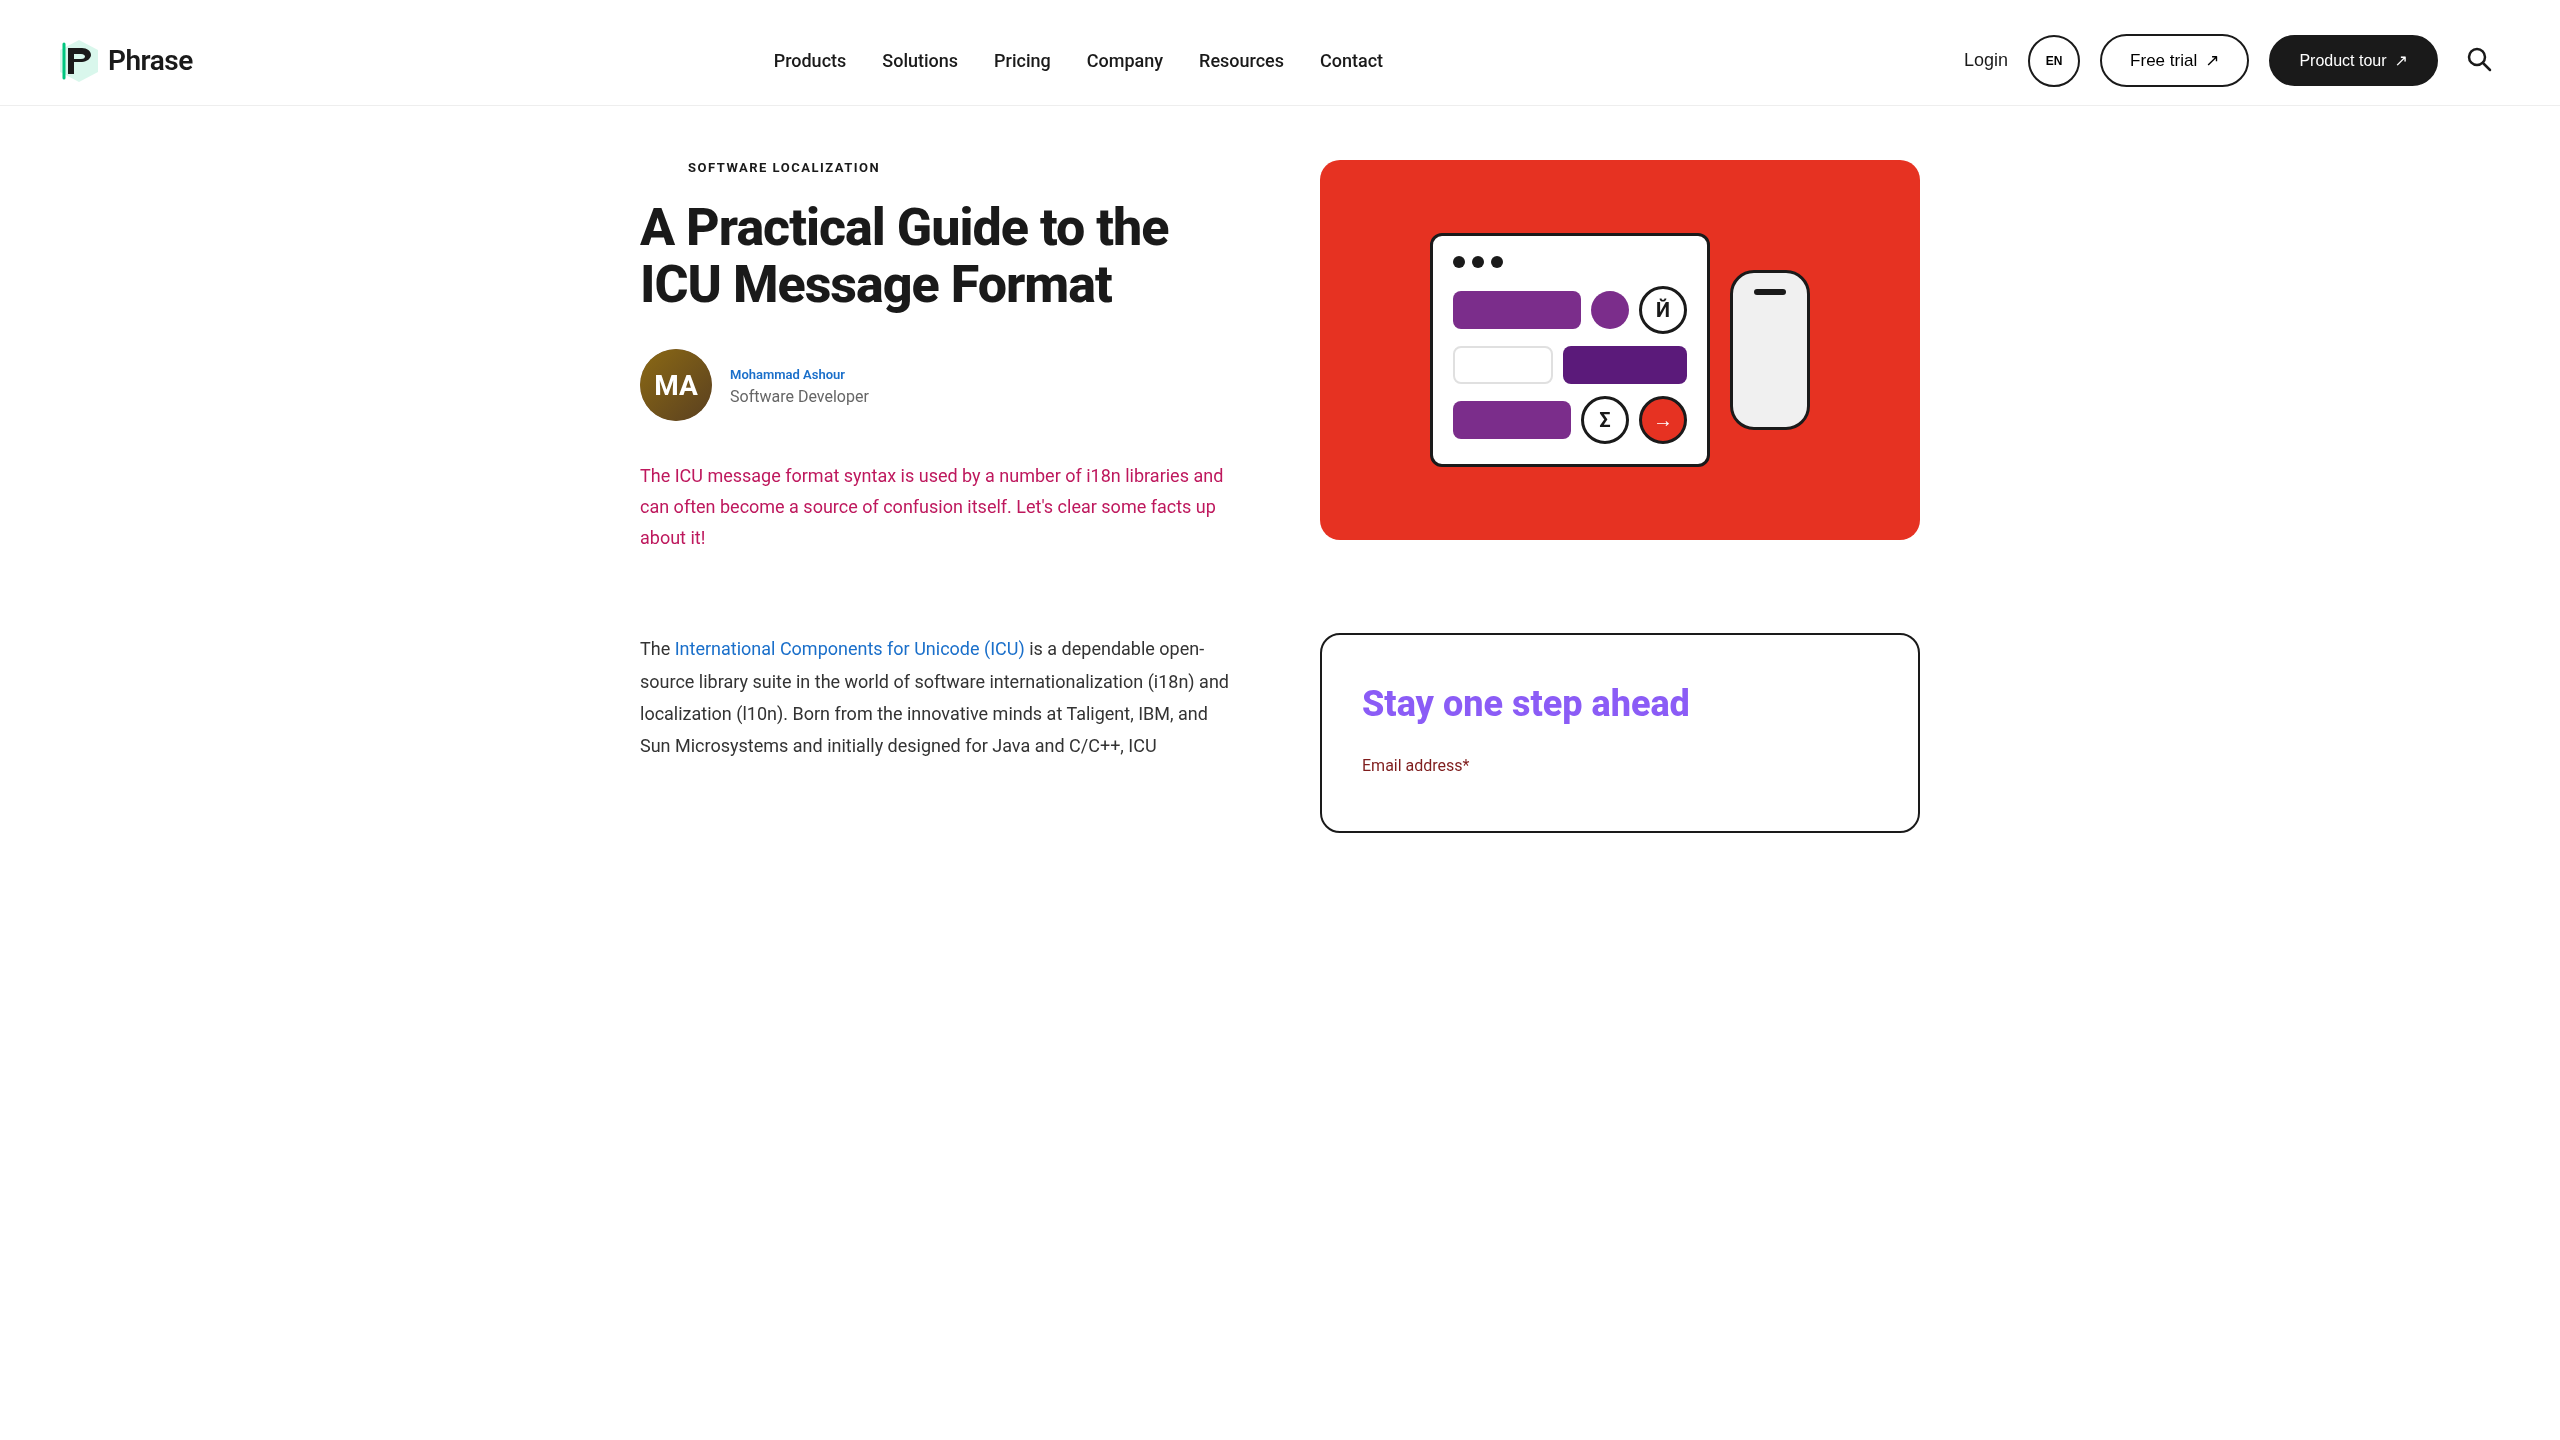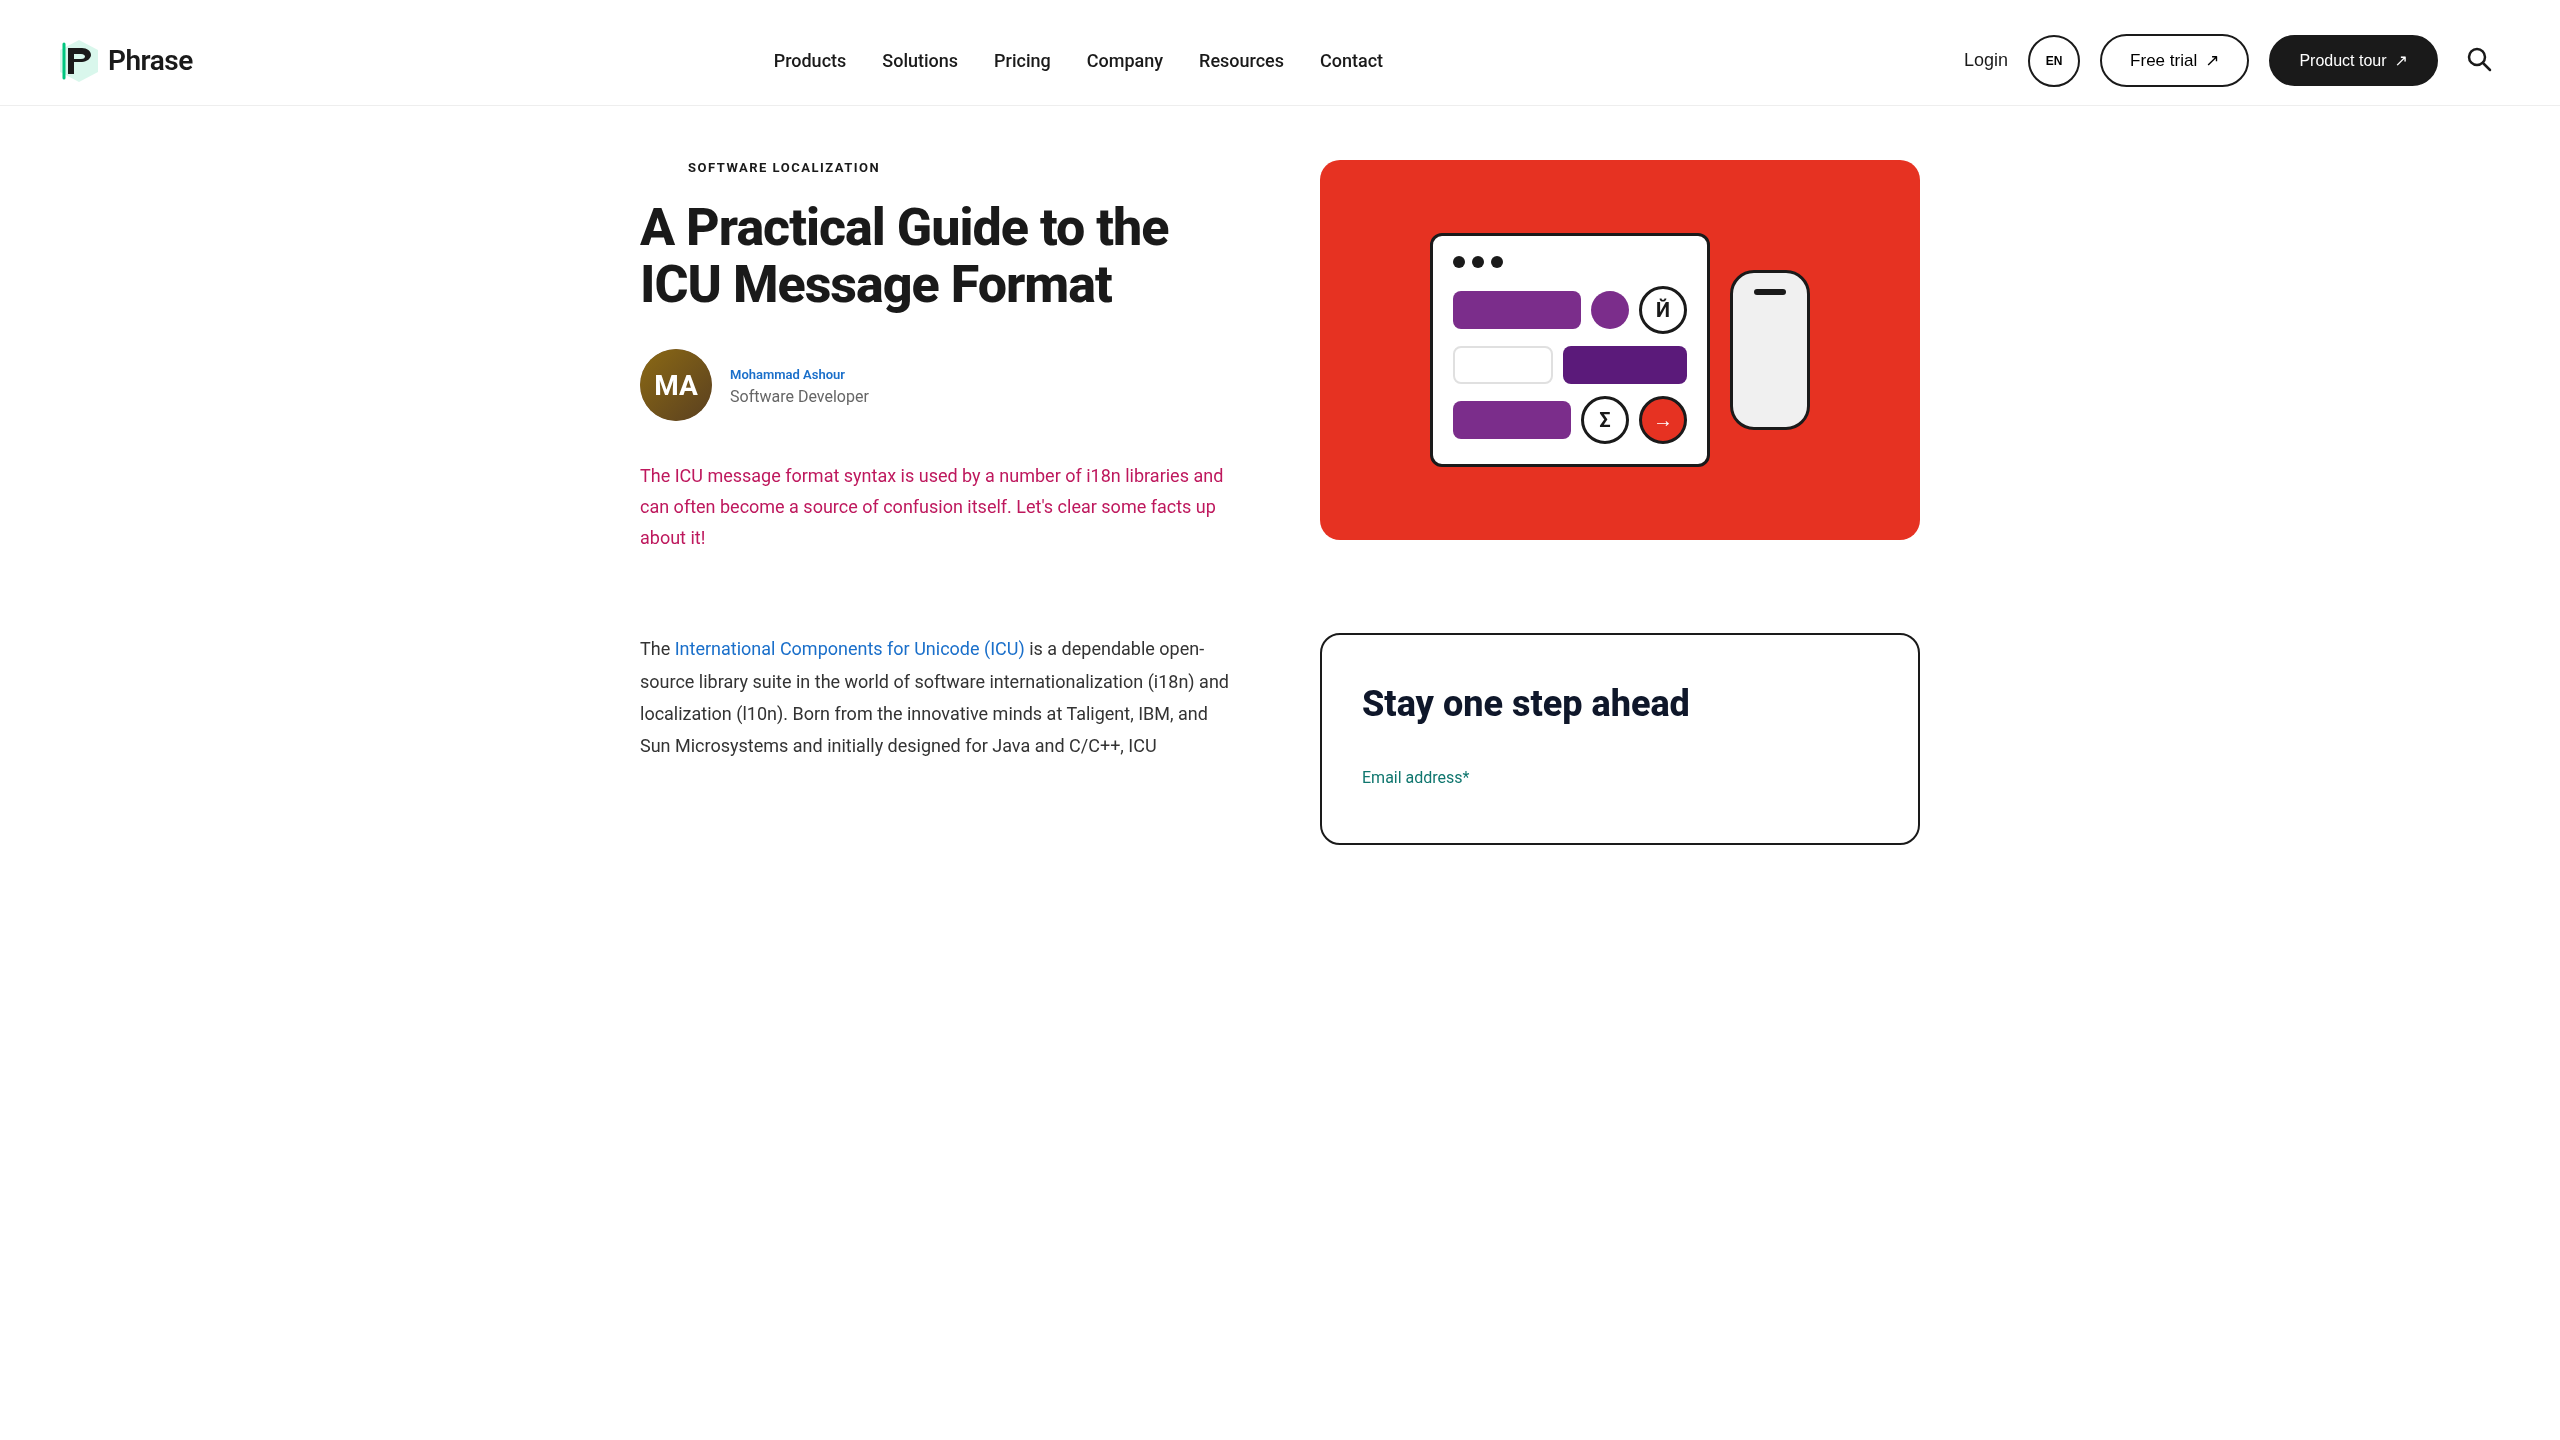--- a/index.html
+++ b/index.html
@@ -339,27 +339,27 @@
     .stay-ahead-card {
       background: #fff;
       border: 2px solid #1a1a1a;
       border-radius: 20px;
       padding: 48px 40px;
       min-height: 200px;
     }
     .stay-ahead-title {
       font-size: 36px;
       font-weight: 800;
-      color: #0f172a;
-      margin-bottom: 42px;
+      color: #8b5cf6;
+      margin-bottom: 30px;
       line-height: 1.2;
     }
     .email-label {
       font-size: 16px;
-      color: #0f766e;
+      color: #7f1d1d;
       margin-bottom: 8px;
     }
   </style>
 </head>
 <body>
 
 <header>
   <a class="logo-area" href="#">
     <svg class="logo-icon" viewBox="0 0 38 42" fill="none" xmlns="http://www.w3.org/2000/svg">
       <path d="M19 0 L38 10 L38 32 L19 42 L0 32 L0 10 Z" fill="#00C67F" opacity="0.15"></path>

